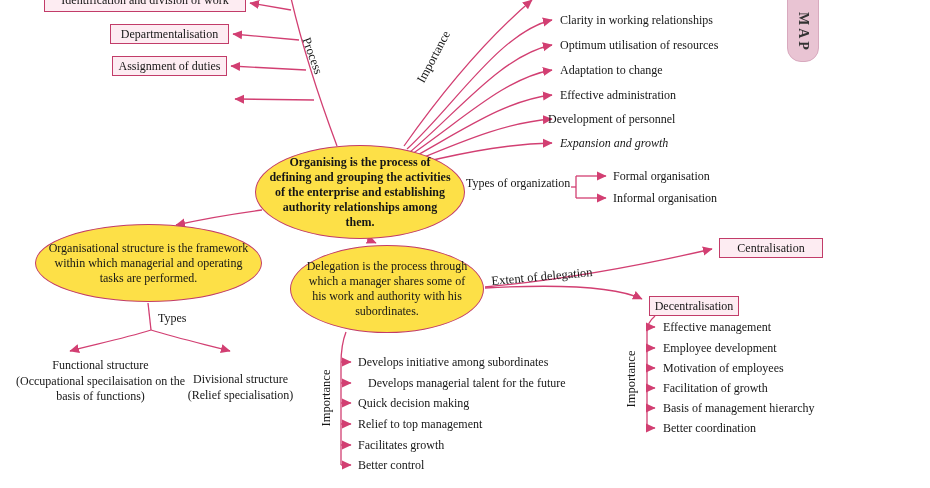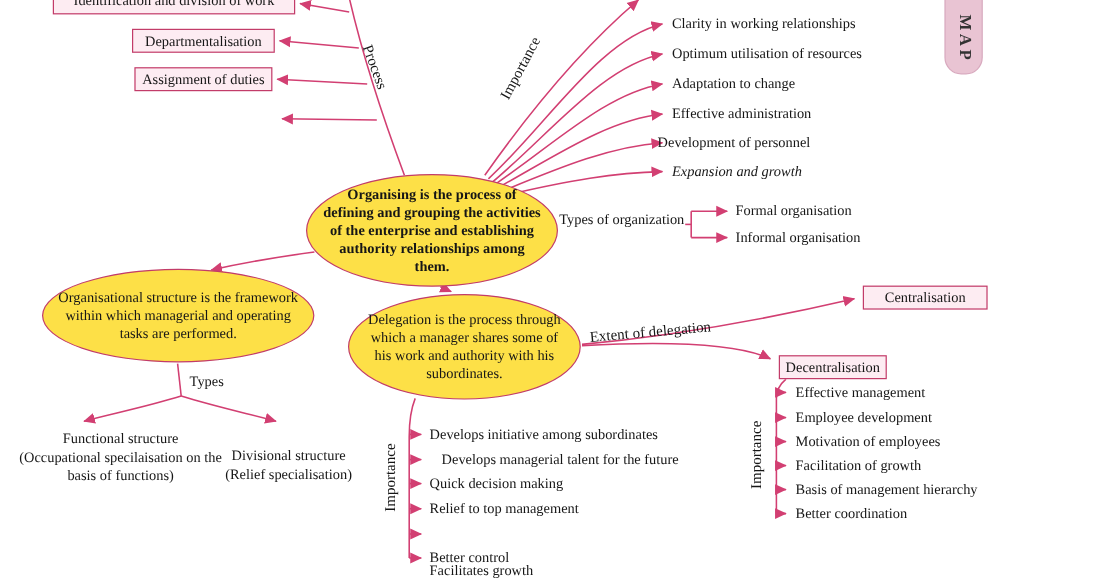--- a/index.html
+++ b/index.html
@@ -136,21 +136,21 @@
   <div class="ellipse" style="left:290px; top:245px; width:194px; height:88px;">Delegation is the process through which a manager shares some of his work and authority with his subordinates.</div>
 
   <div class="rlabel" style="left:542px; top:277px; transform:translate(-50%,-50%) rotate(-5deg);">Extent of delegation</div>
 
   <div class="rlabel" style="left:326px; top:398px; transform:translate(-50%,-50%) rotate(-90deg);">Importance</div>
 
   <div class="item" style="left:358px; top:362px;">Develops initiative among subordinates</div>
   <div class="item" style="left:368px; top:383px;">Develops managerial talent for the future</div>
   <div class="item" style="left:358px; top:403px;">Quick decision making</div>
   <div class="item" style="left:358px; top:424px;">Relief to top management</div>
-  <div class="item" style="left:358px; top:445px;margin-top:31px;">Facilitates growth</div>
+  <div class="item" style="left:358px; top:445px;">Facilitates growth</div>
   <div class="item" style="left:358px; top:465px;">Better control</div>
 
   <div class="pbox" style="left:719px; top:238px; width:104px; height:20px;">Centralisation</div>
   <div class="pbox" style="left:649px; top:296px; width:90px; height:20px;">Decentralisation</div>
 
   <div class="rlabel" style="left:631px; top:379px; transform:translate(-50%,-50%) rotate(-90deg);">Importance</div>
 
   <div class="item" style="left:663px; top:327px;">Effective management</div>
   <div class="item" style="left:663px; top:348px;">Employee development</div>
   <div class="item" style="left:663px; top:368px;">Motivation of employees</div>

